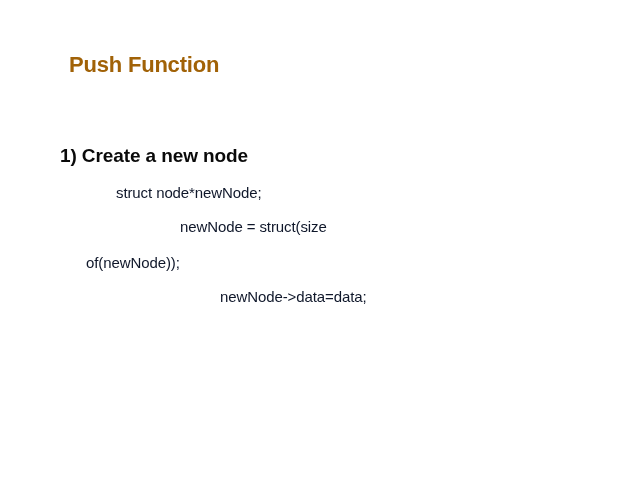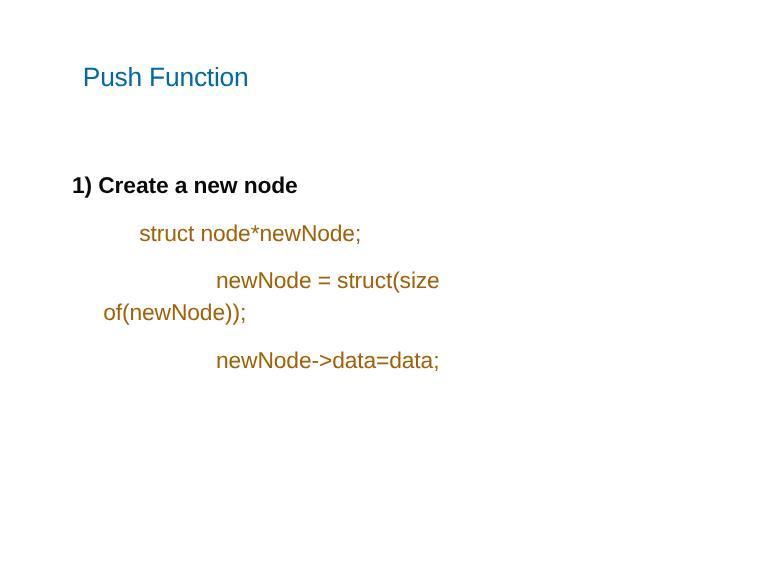--- a/index.html
+++ b/index.html
@@ -16,22 +16,22 @@
     width: 638px;
     height: 478px;
     background: #ffffff;
     overflow: hidden;
   }
   .slide-title {
     position: absolute;
     left: 69px;
     top: 52px;
     font-size: 22px;
-    font-weight: normal;
-    color: #0369a1;
+    font-weight: bold;
+    color: #a16207;
     letter-spacing: -0.2px;
     white-space: nowrap;
     line-height: 1.2;
   }
   .body-block {
     position: absolute;
     left: 0;
     top: 143px;
     width: 608px;
   }
@@ -40,47 +40,48 @@
     padding: 0 0 0 60px;
     font-size: 19px;
     font-weight: bold;
     color: #0a0a0a;
     line-height: 1.35;
     letter-spacing: -0.1px;
     white-space: nowrap;
   }
   .code-line {
     margin: 0;
-    font-size: 19px;
+    font-size: 15px;
     font-weight: normal;
-    color: #a16207;
+    color: #0f172a;
     line-height: 1.35;
     letter-spacing: -0.1px;
     white-space: nowrap;
   }
   .code-line.indent-1 {
     padding: 14px 0 0 116px;
   }
   .code-line.indent-2 {
     padding: 14px 16px 0 180px;
+    margin-left: 40px;
   }
   .code-line.wrapped {
     padding: 14px 0 0 180px;
     width: 300px;
     white-space: normal;
     text-indent: 0;
     word-spacing: normal;
   }
   .code-line.wrapped .wrap-first {
     display: block;
   }
   .code-line.wrapped .wrap-rest {
     display: block;
     margin-left: -94px;
-    margin-top: 1px;
+    margin-top: 16px;
   }
 </style>
 </head>
 <body>
 
 <div class="slide">
 
   <div class="slide-title">Push Function</div>
 
   <div class="body-block">

